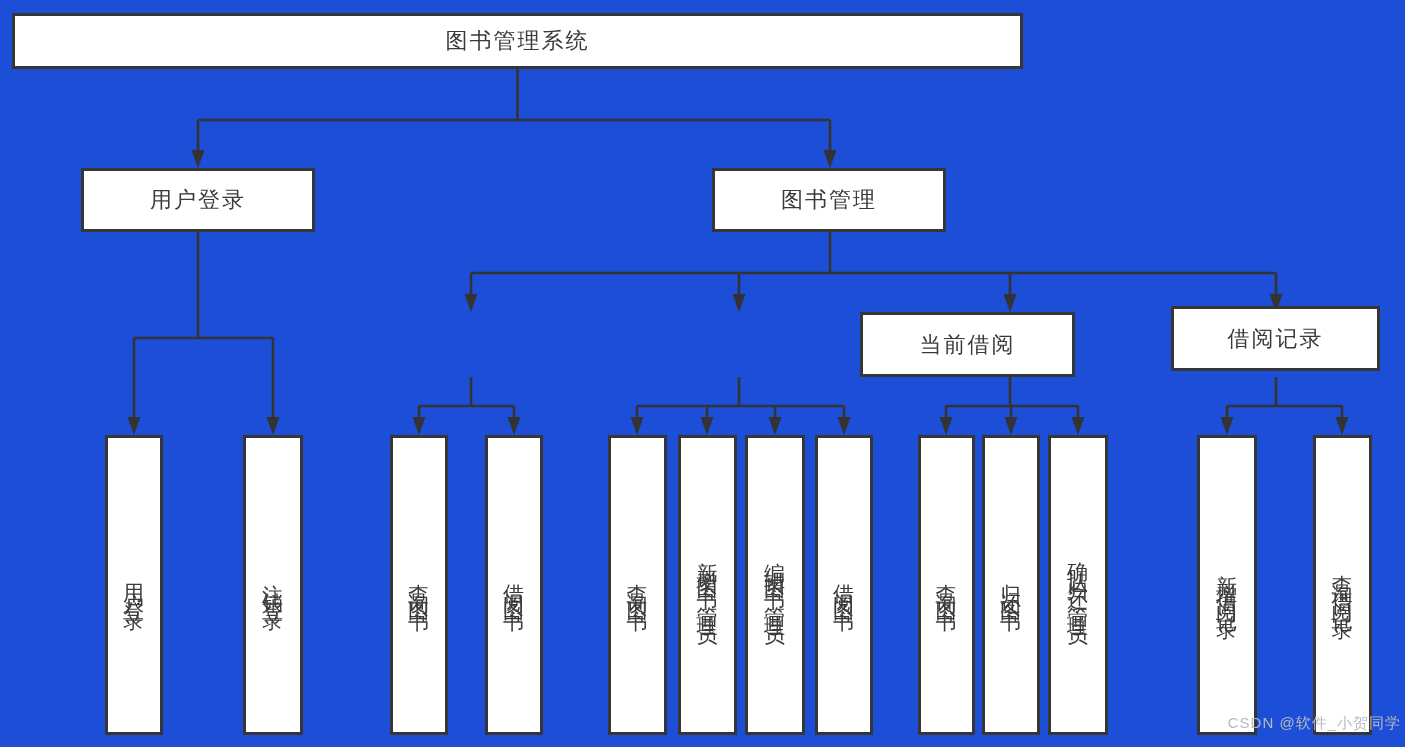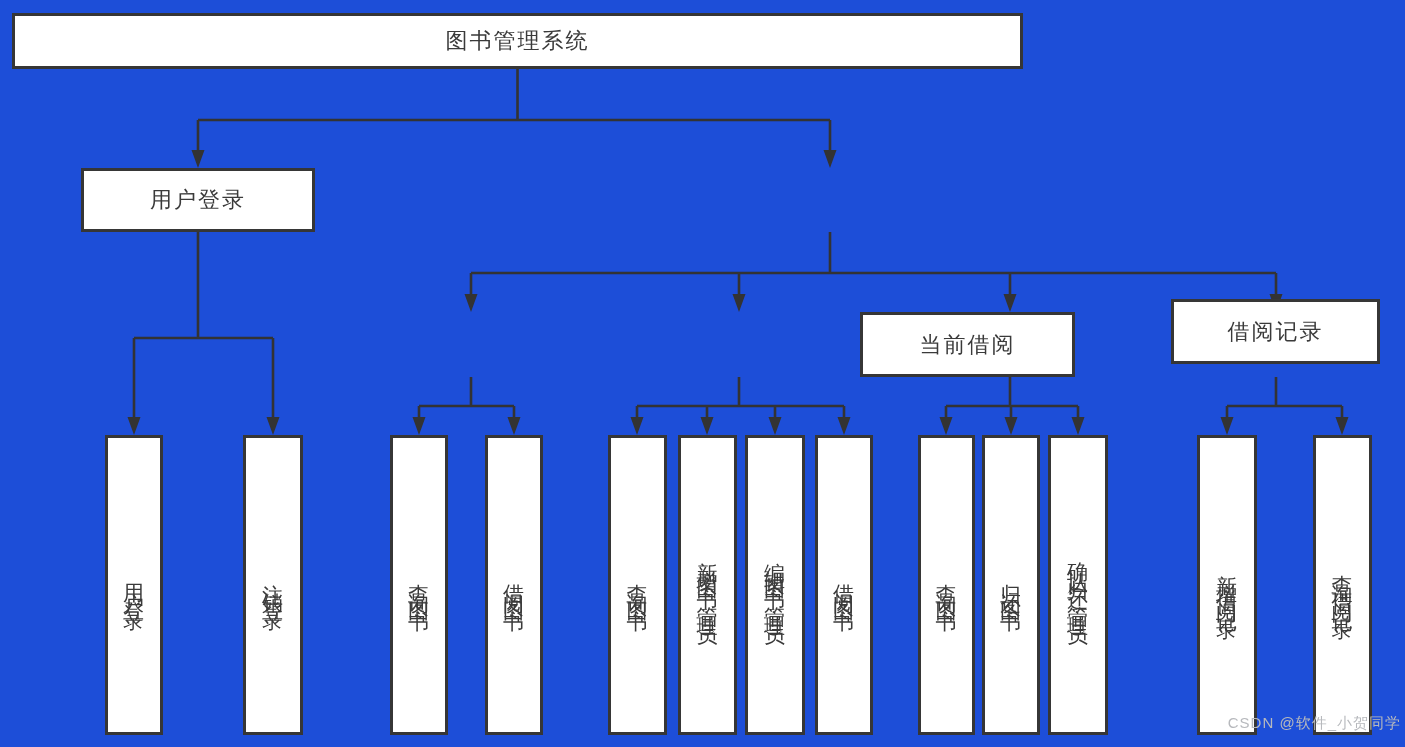--- a/index.html
+++ b/index.html
@@ -68,25 +68,28 @@
       M1227 435 L1220.5 417 L1233.5 417 Z  M1342 435 L1335.5 417 L1348.5 417 Z"></path>
   </svg>
 
   <div class="node hnode" style="left:12px;top:13px;width:1011px;height:56px">
     <span>图书管理系统</span>
   </div>
 
   <div class="node hnode" style="left:81px;top:168px;width:234px;height:64px">
     <span>用户登录</span>
   </div>
+  <div class="node hnode" style="left:712px;top:168px;width:234px;height:64px">
+    <span>图书管理</span>
+  </div>
 
   <div class="node hnode" style="left:860px;top:312px;width:215px;height:65px">
     <span>当前借阅</span>
   </div>
-  <div class="node hnode" style="left:1171px;top:299px;width:209px;height:65px">
+  <div class="node hnode" style="left:1171px;top:306px;width:209px;height:65px">
     <span>借阅记录</span>
   </div>
 
   <div class="node vnode" style="left:105px;top:435px;width:58px;height:300px">
     <span>用户登录</span>
   </div>
   <div class="node vnode" style="left:243px;top:435px;width:60px;height:300px">
     <span>注销登录</span>
   </div>
 

